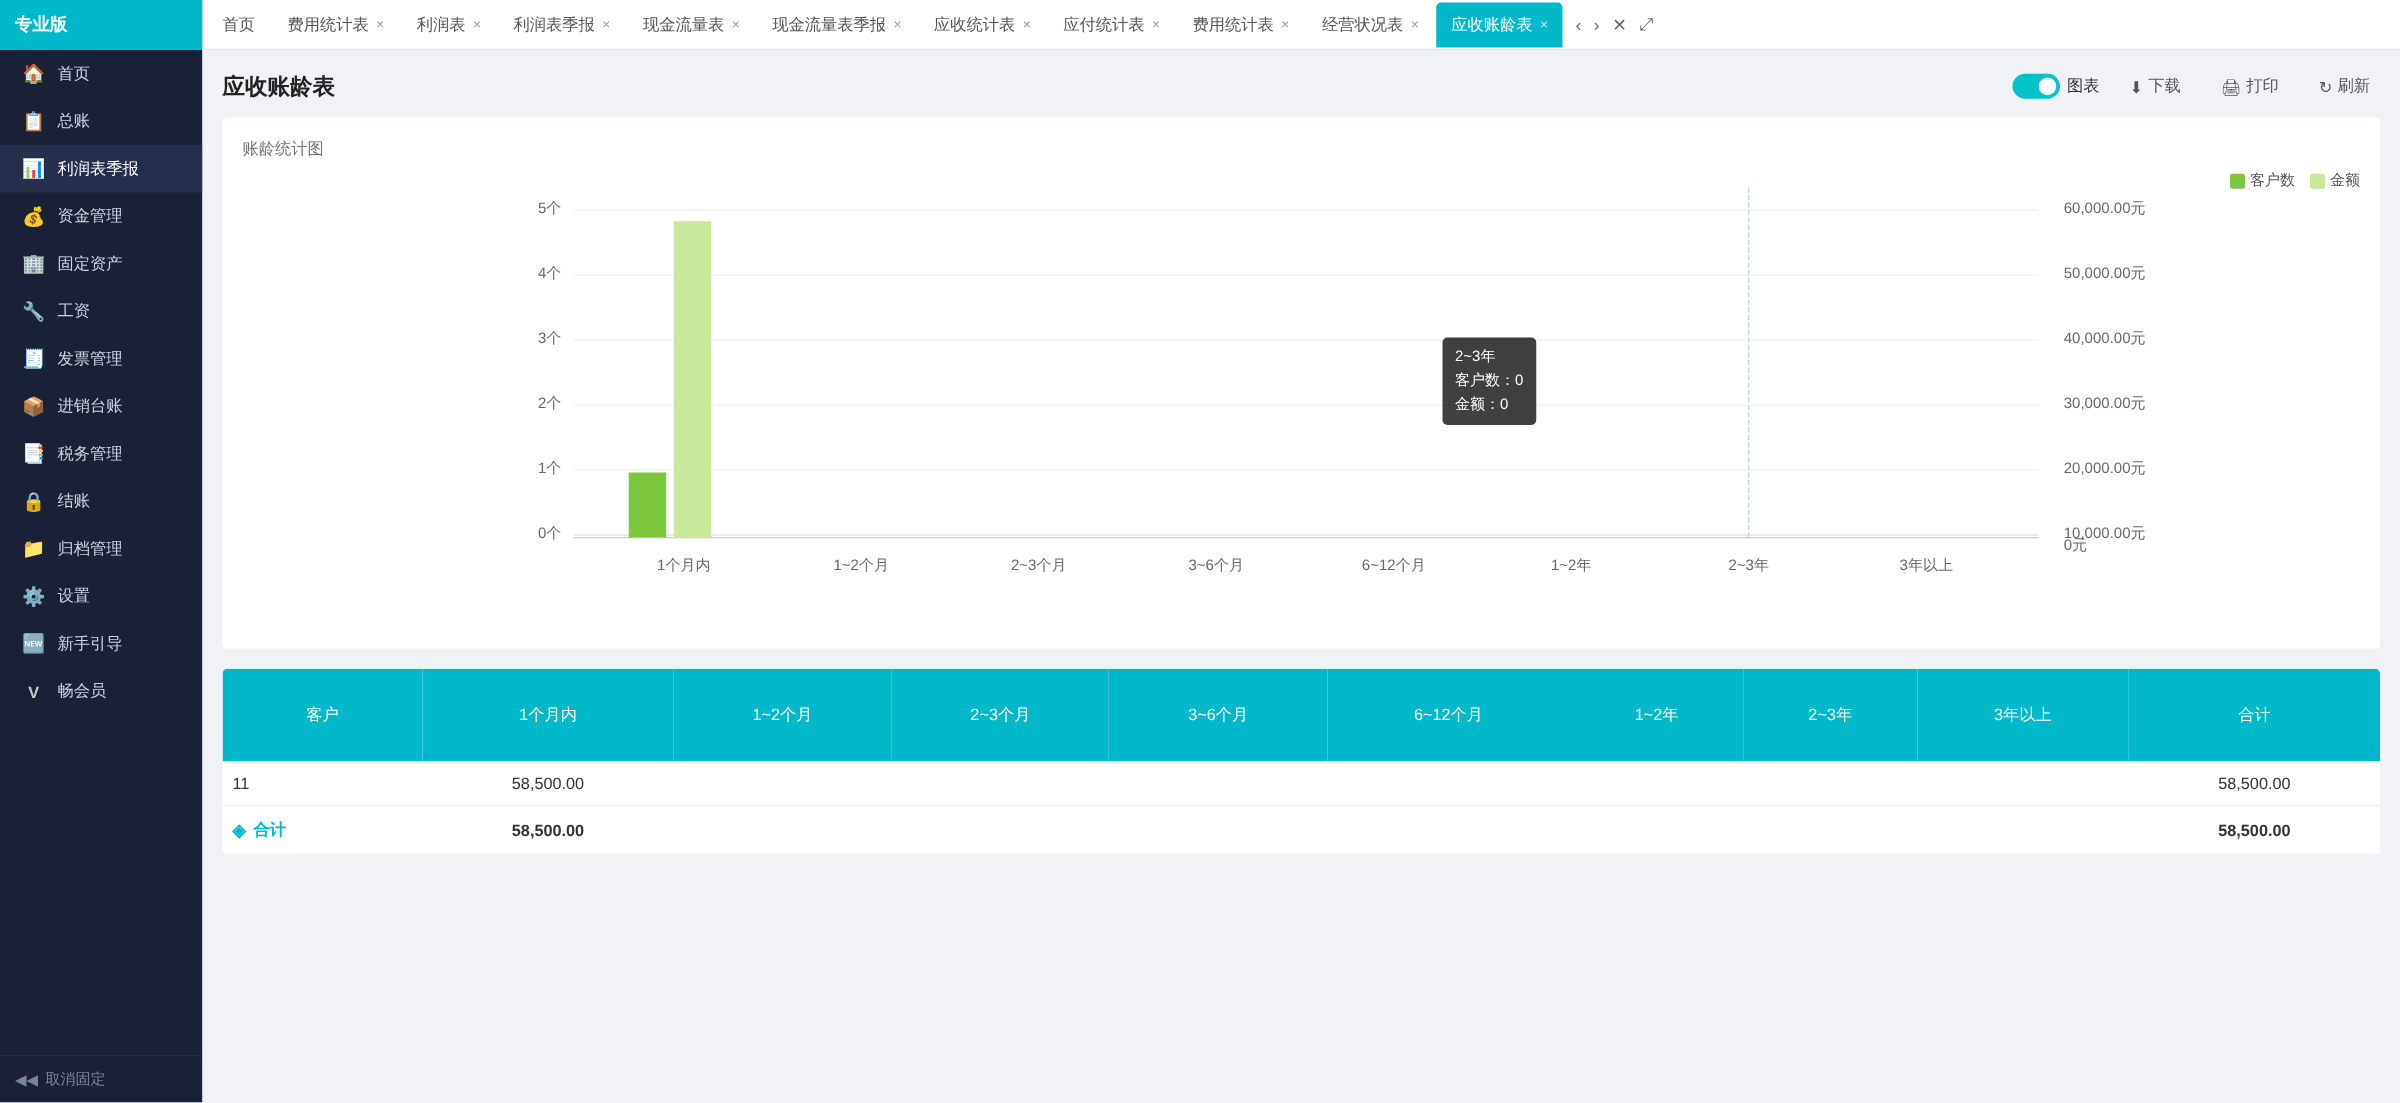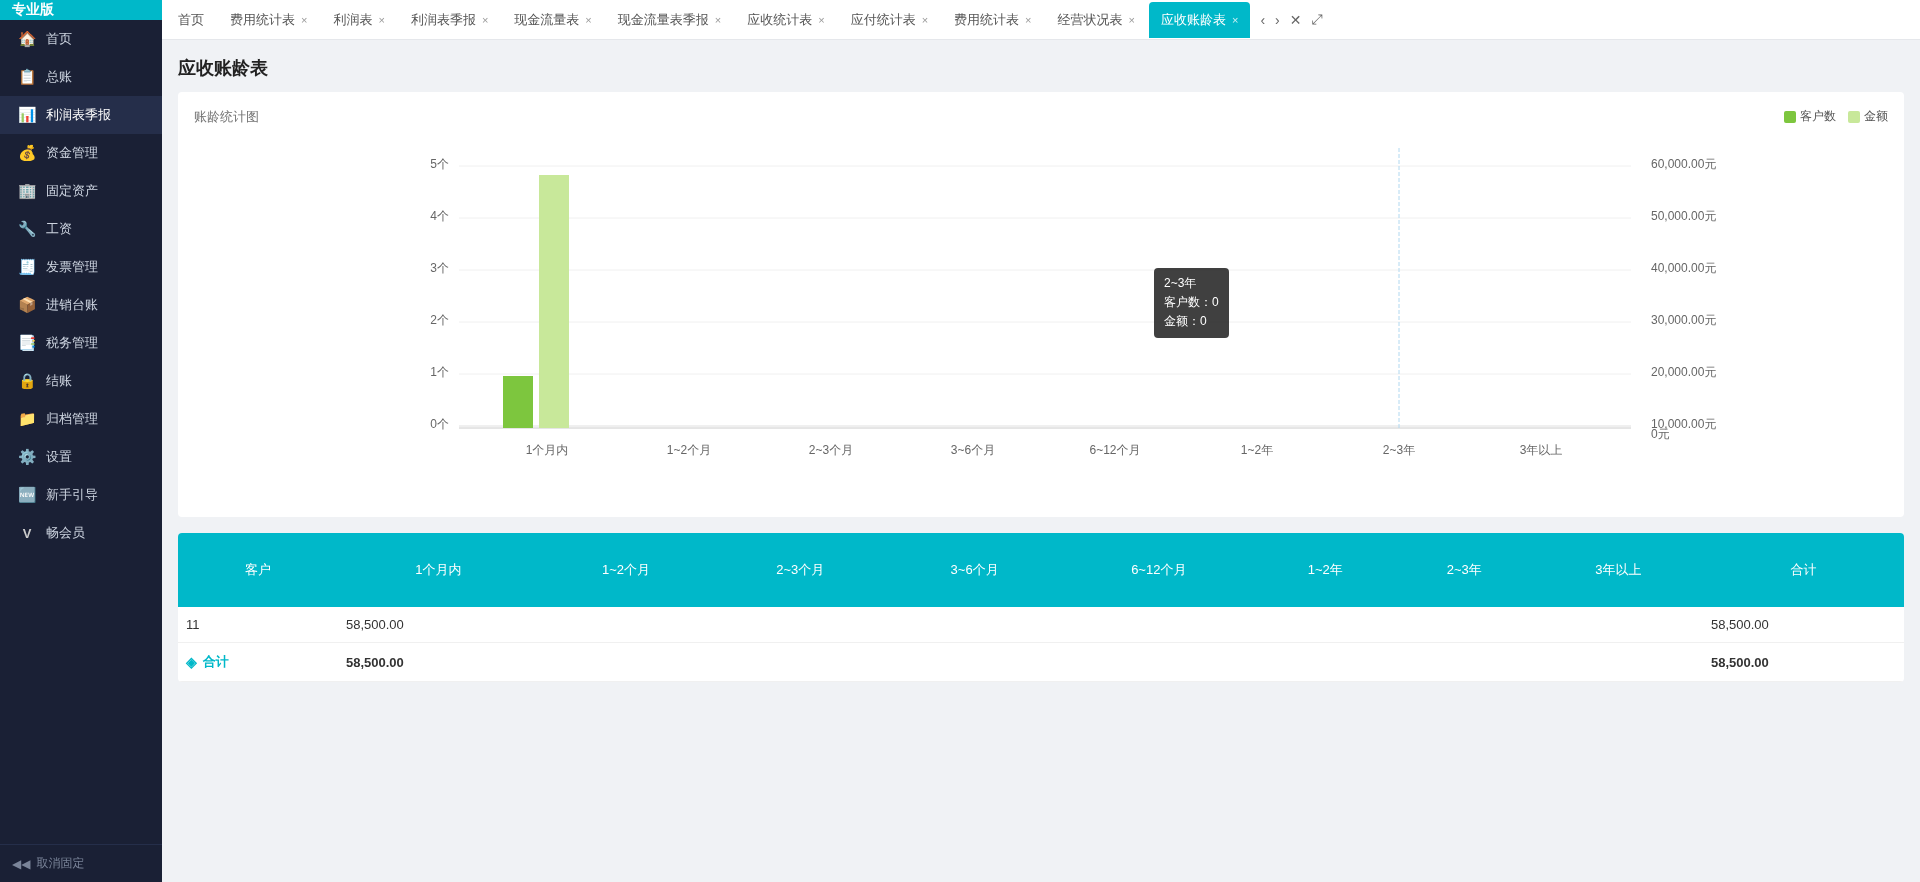--- a/index.html
+++ b/index.html
@@ -10,21 +10,21 @@
       width: 162px;
       background: #1a2035;
       color: #cdd4e0;
       display: flex;
       flex-direction: column;
       flex-shrink: 0;
       height: 100%;
     }
     .sidebar-logo {
       background: #00b8c9;
-      height: 20px;
+      height: 40px;
       display: flex;
       align-items: center;
       padding: 0 12px;
       font-size: 14px;
       font-weight: bold;
       color: white;
     }
     .sidebar-item {
       display: flex;
       align-items: center;
@@ -157,21 +157,21 @@
     .chart-legend {
       position: absolute;
       top: 16px;
       right: 16px;
       display: flex;
       align-items: center;
       gap: 12px;
       font-size: 12px;
       color: #555;
     }
-    .legend-item { display: flex; align-items: center; gap: 4px; }
+    .legend-item { display: flex; align-items: center; gap: 4px; margin-top: 26px; }
     .legend-color { width: 12px; height: 12px; border-radius: 2px; }
 
     
     .chart-svg-wrap { position: relative; }
 
     
     .chart-tooltip {
       position: absolute;
       background: rgba(30,30,30,0.85);
       color: white;
@@ -200,21 +200,21 @@
       font-weight: 500;
       font-size: 13px;
       text-align: center;
     }
     .data-table tbody tr {
       border-bottom: 1px solid #f0f0f0;
     }
     .data-table tbody td {
       padding: 10px 8px;
       font-size: 13px;
-      text-align: left;
+      text-align: center;
       color: #333;
     }
     .data-table tbody td:first-child { text-align: left; }
     .total-row td { font-weight: bold; }
     .total-row td:first-child {
       color: #00b8c9;
       display: flex;
       align-items: center;
       gap: 6px;
     }
@@ -342,20 +342,38 @@
       <button>›</button>
       <button>✕</button>
       <button>⤢</button>
     </div>
   </div>
 
   <div class="page-content">
 
     <div class="page-header">
       <h1 class="page-title">应收账龄表</h1>
+      <div class="page-actions">
+        <div class="toggle-wrap">
+          <div class="toggle"></div>
+          <span>图表</span>
+        </div>
+        <div class="action-btn">
+          <span>⬇</span>
+          <span>下载</span>
+        </div>
+        <div class="action-btn">
+          <span>🖨</span>
+          <span>打印</span>
+        </div>
+        <div class="action-btn">
+          <span>↻</span>
+          <span>刷新</span>
+        </div>
+      </div>
     </div>
 
     <div class="chart-card">
       <div class="chart-title">账龄统计图</div>
       <div class="chart-legend">
         <div class="legend-item">
           <div class="legend-color" style="background:#7dc63e;"></div>
           <span>客户数</span>
         </div>
         <div class="legend-item">

